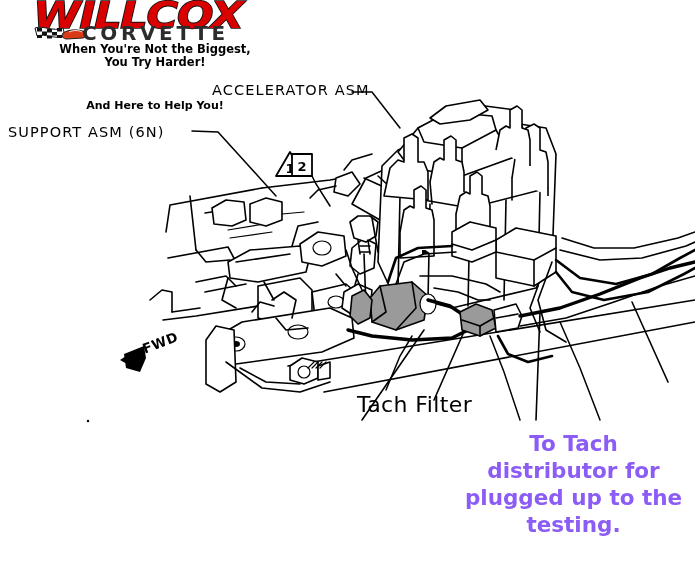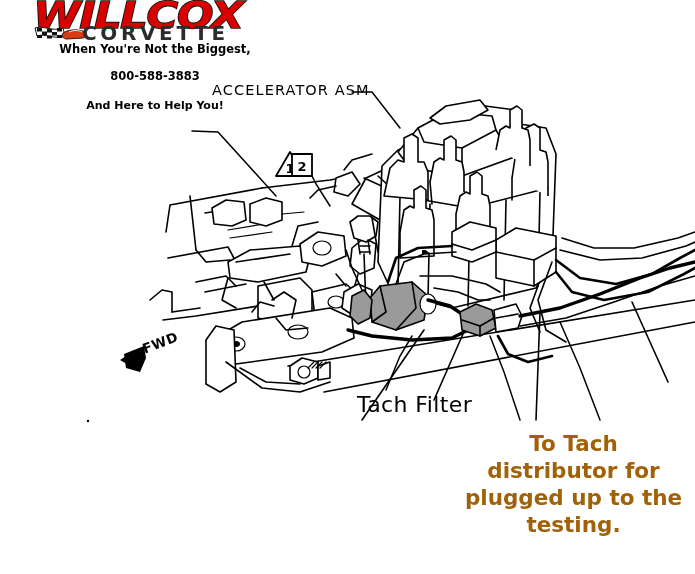--- a/index.html
+++ b/index.html
@@ -52,21 +52,21 @@
 
   
   .anno{
     position:absolute;color:#000;
     font-family:"DejaVu Sans", sans-serif;
     font-weight:400;white-space:nowrap;
   }
   .anno-tach{left:357px;top:392px;font-size:22px;letter-spacing:0.4px;}
   .anno-block{
     position:absolute;left:452px;top:430px;width:243px;
-    text-align:center;color:#a16207;
+    text-align:center;color:#8b5cf6;
     font-family:"DejaVu Sans", sans-serif;
     font-weight:600;font-size:21.5px;line-height:27px;
   }
   .anno-block div{white-space:nowrap;}
 
   .fwd-label{
     position:absolute;left:143px;top:341px;
     font-family:"DejaVu Sans", sans-serif;
     font-weight:700;font-size:13.5px;letter-spacing:0.5px;color:#000;
     transform:rotate(-21deg);transform-origin:left center;
@@ -295,25 +295,26 @@
       </g>
       <g>
         <path d="M30,9 C36,5 46,5 52,8 C54,9 54,13 50,14 L34,15 C30,15 28,12 30,9 Z" fill="#d93a16" stroke="#111" stroke-width="0.9"></path>
         <path d="M36,8 C40,6 46,6 49,8" fill="none" stroke="#fff" stroke-width="0.9"></path>
       </g>
     </svg>
 
     <div class="corvette">CORVETTE</div>
 
     <div class="tagline tl1">When You're Not the Biggest,</div>
-    <div class="tagline tl3">800-588-3883</div>
+    <div class="tagline tl2">You Try Harder!</div>
     <div class="tagline tl5">And Here to Help You!</div>
   </div>
 
   <div class="callout c-accel">
+    <div>SUPPORT ASM (6N)</div>
   </div>
 
   <div class="callout c-dist">ACCELERATOR  ASM</div>
 
   <div class="fwd-label">FWD</div>
 
   <div class="anno anno-tach">Tach Filter</div>
 
   <div class="anno-block">
     <div>To Tach</div>

